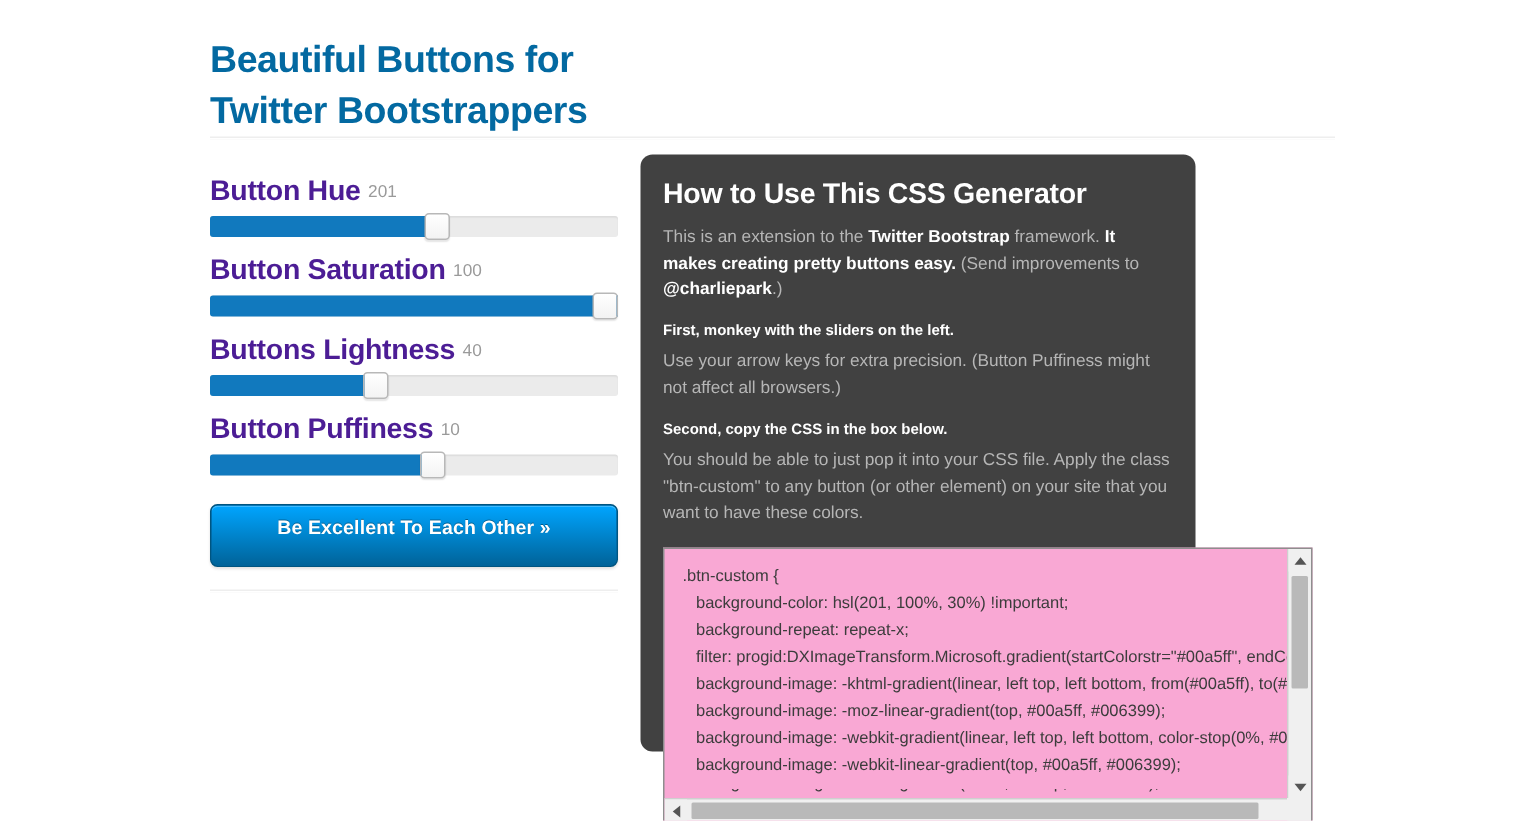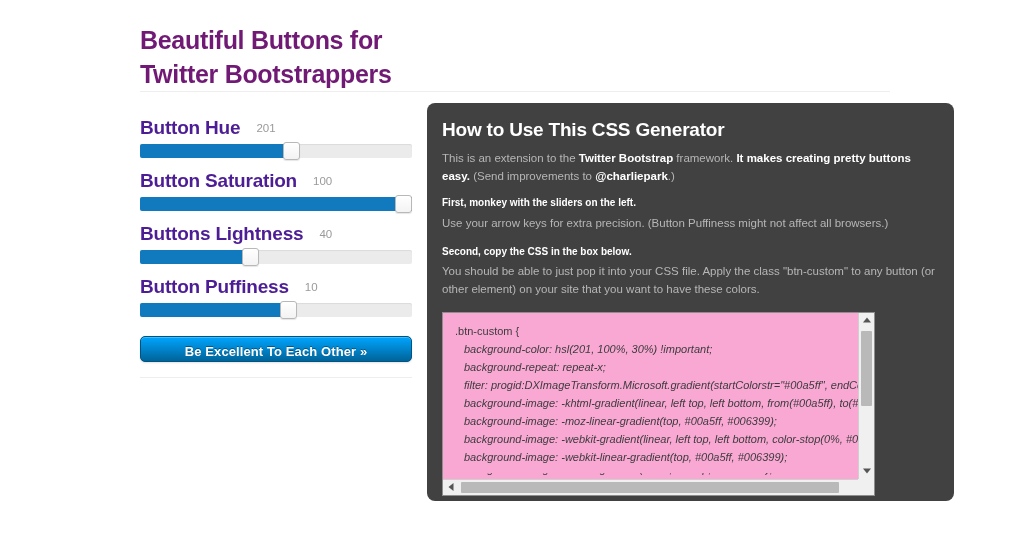--- a/index.html
+++ b/index.html
@@ -23,21 +23,21 @@
   .header {
     position: absolute;
     left: 140px;
     top: 24px;
     width: 750px;
   }
   .page-title {
     font-size: 25px;
     font-weight: bold;
     line-height: 1.35;
-    color: #701a75;
+    color: #0369a1;
     letter-spacing: -0.3px;
     margin: 0;
     white-space: pre-line;
   }
   .header-rule {
     position: absolute;
     left: 140px;
     top: 91px;
     width: 750px;
     height: 1px;
@@ -63,21 +63,21 @@
   }
   .slider-label {
     font-size: 19px;
     font-weight: bold;
     color: #4c1d95;
     letter-spacing: -0.2px;
   }
   .slider-value {
     font-size: 11.5px;
     color: #9a9a9a;
-    margin-left: 16px;
+    margin-left: 5px;
     position: relative;
     top: -2px;
   }
 
   .slider-track {
     position: relative;
     width: 272px;
     height: 14px;
     background: #ebebeb;
     border-radius: 2px;
@@ -101,21 +101,21 @@
     box-shadow: 0 1px 1px rgba(0,0,0,0.10);
   }
 
   
   .demo-button-wrap {
     margin-top: 19px;
   }
   .demo-button {
     display: block;
     width: 272px;
-    height: 26px;
+    height: 42px;
     line-height: 29px;
     text-align: center;
     font-size: 13px;
     font-weight: bold;
     color: #ffffff;
     text-shadow: 0 -1px 0 rgba(0,0,0,0.35);
     background-color: #0080d4;
     background-image: linear-gradient(#00a5ff, #006399);
     border: 1px solid #005580;
     border-radius: 5px;
@@ -130,21 +130,21 @@
     height: 1px;
     background: #eeeeee;
     border-bottom: 1px solid #ffffff;
   }
 
   
   .panel {
     position: absolute;
     left: 427px;
     top: 103px;
-    width: 527px;
+    width: 370px;
     height: 398px;
     background: #414141;
     border-radius: 8px;
     box-sizing: border-box;
     padding: 16px 15px 0 15px;
   }
   .panel-title {
     font-size: 19px;
     font-weight: bold;
     color: #ffffff;
@@ -187,21 +187,21 @@
     box-sizing: border-box;
     overflow: hidden;
   }
   .code-line {
     font-family: "Liberation Sans", sans-serif;
     font-size: 11px;
     line-height: 18px;
     color: #3c3c3c;
     white-space: pre;
   }
-  .code-line.indent { padding-left: 9px; font-style: italic; }
+  .code-line.indent { padding-left: 9px; }
 
   
   .vscroll {
     position: absolute;
     right: 0; top: 0;
     width: 16px;
     height: 166px;
     background: #f0f0f0;
     border-left: 1px solid #cfcfcf;
     box-sizing: border-box;

